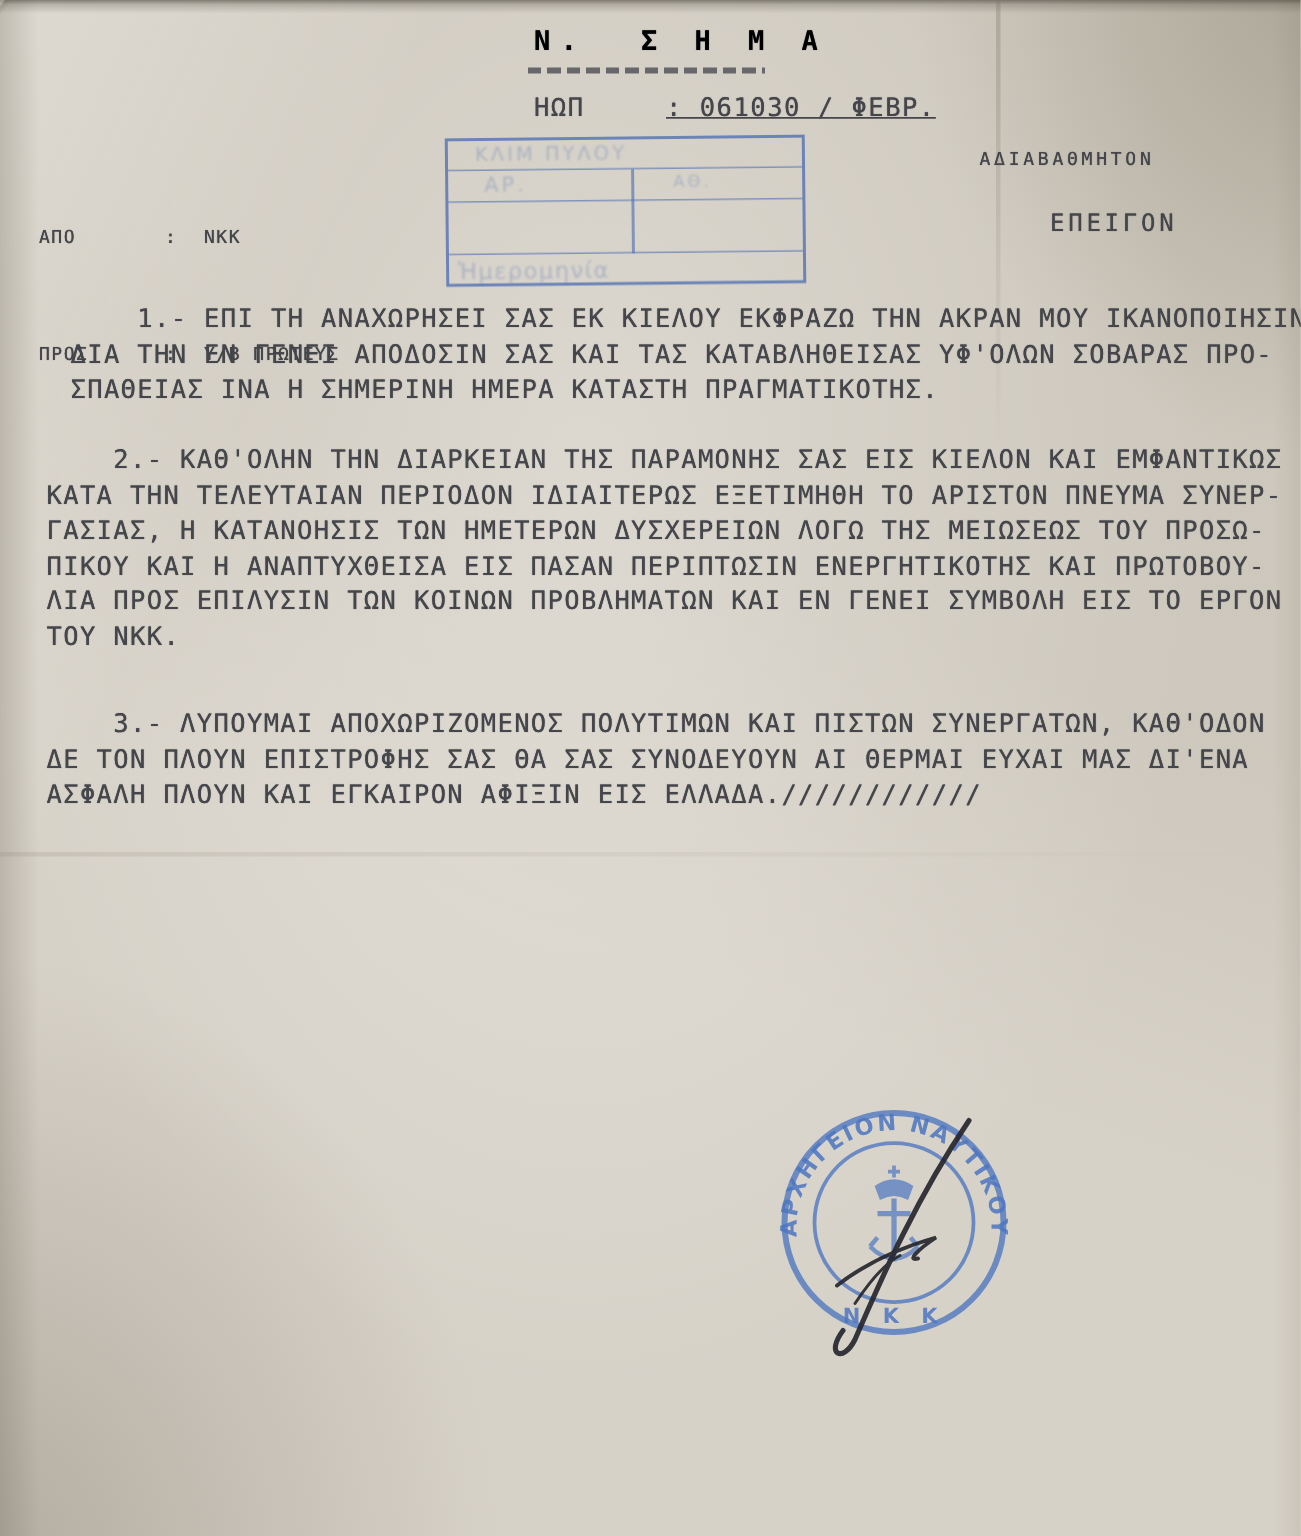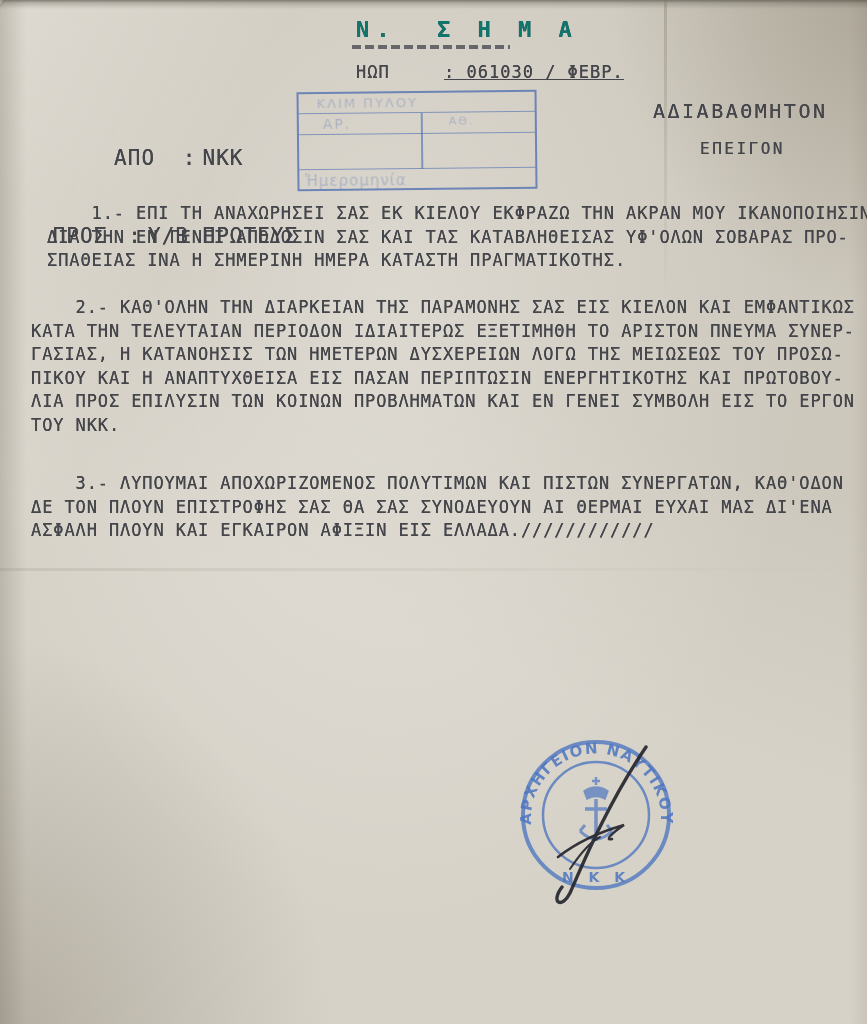--- a/index.html
+++ b/index.html
@@ -22,32 +22,32 @@
   #crease-a{left:0;top:0;width:260px;height:200px;
     background:linear-gradient(128deg, rgba(255,255,250,.5) 0 2px, rgba(120,112,96,.25) 3px 5px, transparent 6px);
     opacity:.5;}
   #crease-b{left:664px;top:0;width:3px;height:300px;
     background:linear-gradient(180deg, rgba(125,118,102,.35), rgba(125,118,102,0));}
   #crease-c{left:0;top:568px;width:867px;height:3px;
     background:linear-gradient(90deg, rgba(130,122,106,.18), rgba(130,122,106,.05) 70%, transparent);}
 
   .typed{white-space:pre; text-shadow:0 0 .55px rgba(58,58,64,.95);}
 
-  #title{position:absolute;left:356px;top:17px;font-size:22px;letter-spacing:7px;font-weight:bold;color:#0f766e;}
+  #title{position:absolute;left:356px;top:17px;font-size:18px;letter-spacing:7px;font-weight:bold;color:#000000;}
   #title-underline{position:absolute;left:352px;top:45px;width:158px;height:4px;
     background:repeating-linear-gradient(90deg,#4c4c54 0 9px, transparent 9px 13px);
     opacity:.8;}
   #dtg{position:absolute;left:356px;top:62px;font-size:17px;letter-spacing:1px;text-decoration:underline;}
   #dtg .lbl{display:inline-block;width:88px;}
 
-  #address{position:absolute;left:38px;top:93px;font-size:21px;letter-spacing:1px;line-height:26px;text-align:center;}
+  #address{position:absolute;left:26px;top:93px;font-size:12px;letter-spacing:1px;line-height:26px;}
   #address .lbl{display:inline-block;width:84px;}
   #address .sep{display:inline-block;width:26px;}
 
-  #classification{position:absolute;left:653px;top:99px;font-size:20px;letter-spacing:2.5px;}
+  #classification{position:absolute;left:653px;top:99px;font-size:12px;letter-spacing:2.5px;}
   #precedence{position:absolute;left:700px;top:139px;font-size:16px;letter-spacing:2.5px;}
 
   
   #stamp{position:absolute;left:297px;top:91px;width:240px;height:99px;
     transform:rotate(-.6deg);
     border:2px solid rgba(72,105,176,.75);
     filter:blur(.4px);
     color:rgba(72,105,176,.55);
     font-family:"DejaVu Sans", sans-serif;
     box-sizing:border-box;}

